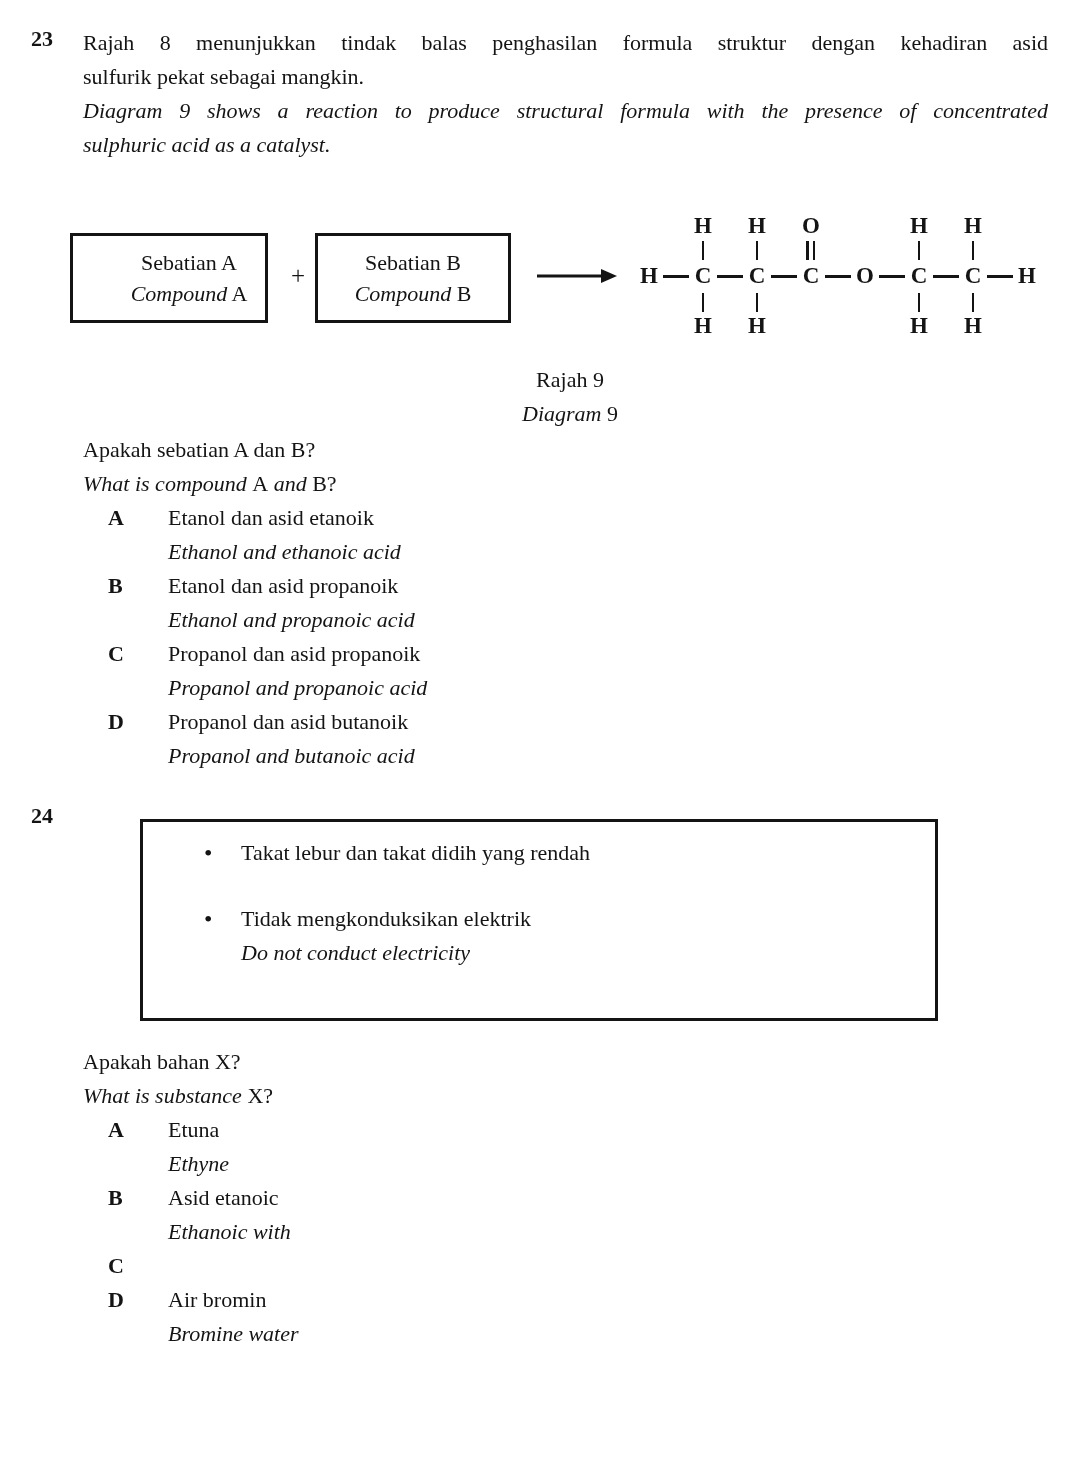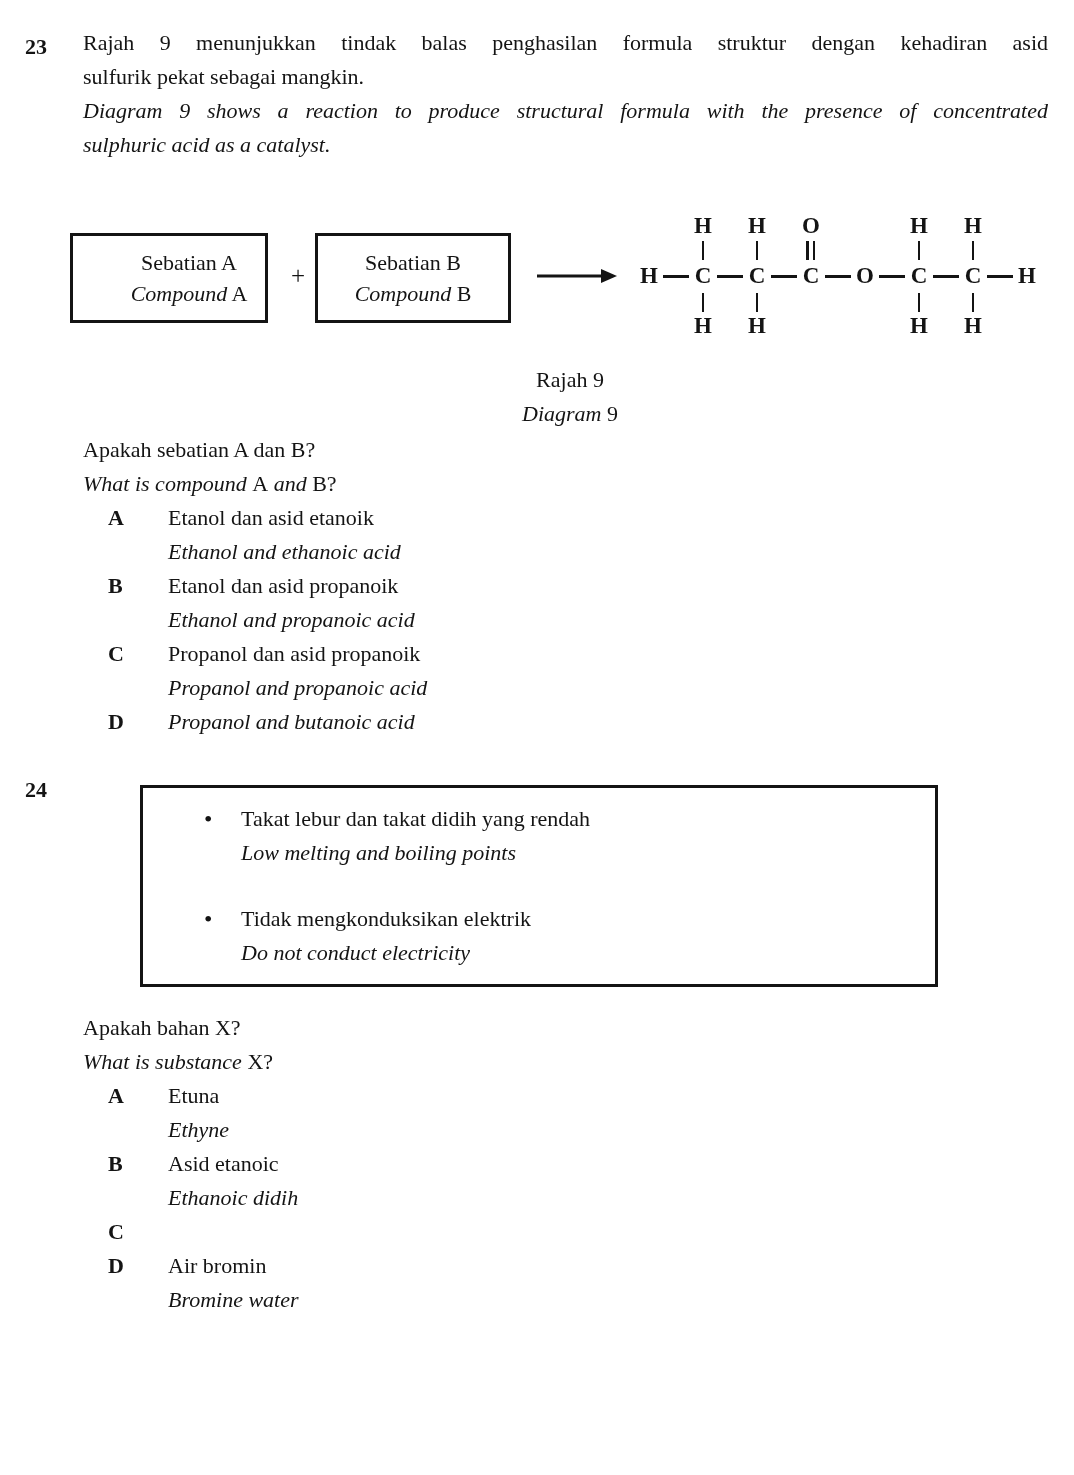--- a/index.html
+++ b/index.html
@@ -8,23 +8,22 @@
     width:1074px;height:1475px;
     background:#ffffff;
     color:#141414;
     font-family:"Liberation Serif", serif;
     font-size:22px;
     overflow:hidden;
   }
   .italic{font-style:italic;}
   .qsection{position:relative;}
   .qnum{
-    position:absolute;left:25px;top:0;
+    position:absolute;left:31px;top:0;
     font-weight:bold;
-    margin-top:8px;
   }
   .para{
     margin-left:83px;width:965px;
     line-height:34px;
   }
   .para .jline{text-align:justify;text-align-last:justify;}
   .q23-intro{padding-top:26px;}
   
   .diagram{
     position:relative;
@@ -82,21 +81,21 @@
   .prop-gap{height:32px;}
 </style>
 </head>
 <body>
 
 <div class="page">
 
   <section class="qsection q23-intro">
     <div class="qnum" style="top:26px;">23</div>
     <div class="para">
-      <div class="jline">Rajah 9 menunjukkan tindak balas penghasilan formula struktur dengan kehadiran asid</div>
+      <div class="jline">Rajah 8 menunjukkan tindak balas penghasilan formula struktur dengan kehadiran asid</div>
       <div>sulfurik pekat sebagai mangkin.</div>
       <div class="jline italic">Diagram 9 shows a reaction to produce structural formula with the presence of concentrated</div>
       <div class="italic">sulphuric acid as a catalyst.</div>
     </div>
   </section>
 
   <div class="diagram">
     <div class="cbox box-a">
       <div>Sebatian A</div>
       <div><span style="font-style: italic;">Compound</span><span style="font-style: normal;"> A</span></div>
@@ -219,35 +218,35 @@
     <div class="opt">
       <div class="letter">C</div>
       <div class="opt-text">
         <div>Propanol dan asid propanoik</div>
         <div class="italic">Propanol and propanoic acid</div>
       </div>
     </div>
     <div class="opt">
       <div class="letter">D</div>
       <div class="opt-text">
+        <div>Propanol dan asid butanoik</div>
         <div class="italic">Propanol and butanoic acid</div>
       </div>
     </div>
   </div>
 
   <section class="qsection q24-intro">
     <div class="qnum" style="top:30px;text-align:center;">24</div>
   </section>
 
   <div class="propbox">
     <div class="prop">
       <div class="bullet">•</div>
       <div class="prop-text">
         <div>Takat lebur dan takat didih yang rendah</div>
-        <div class="italic">Low melting and boiling points</div>
       </div>
     </div>
     <div class="prop-gap"></div>
     <div class="prop">
       <div class="bullet">•</div>
       <div class="prop-text">
         <div>Tidak mengkonduksikan elektrik</div>
         <div class="italic">Do not conduct electricity</div>
       </div>
     </div>
@@ -263,21 +262,21 @@
       <div class="letter">A</div>
       <div class="opt-text">
         <div>Etuna</div>
         <div class="italic">Ethyne</div>
       </div>
     </div>
     <div class="opt">
       <div class="letter">B</div>
       <div class="opt-text">
         <div>Asid etanoic</div>
-        <div class="italic">Ethanoic didih</div>
+        <div class="italic">Ethanoic with</div>
       </div>
     </div>
     <div class="opt">
       <div class="letter">C</div>
     </div>
     <div class="opt">
       <div class="letter">D</div>
       <div class="opt-text">
         <div>Air bromin</div>
         <div class="italic">Bromine water</div>

